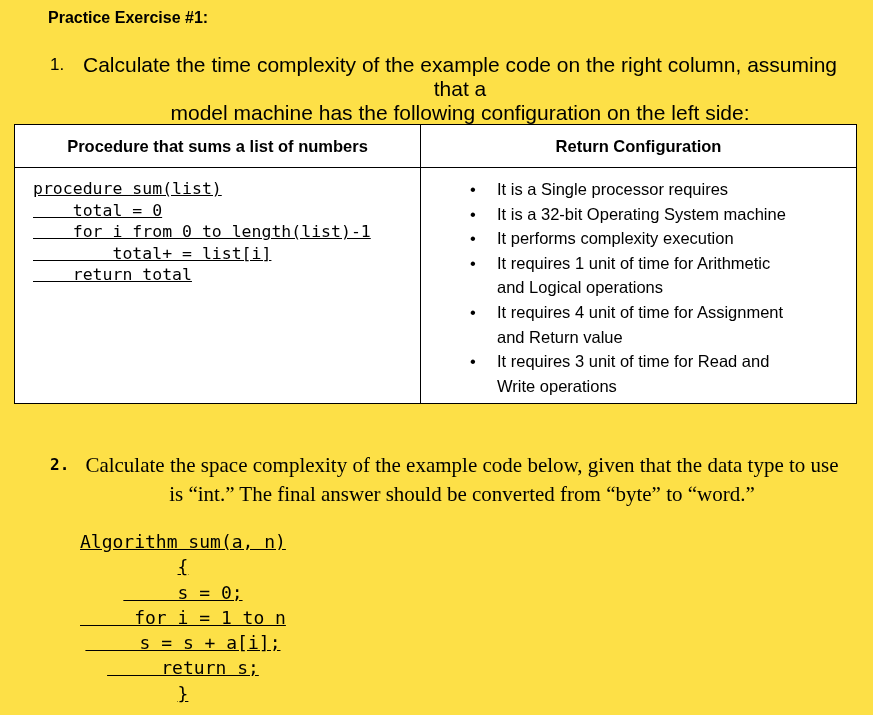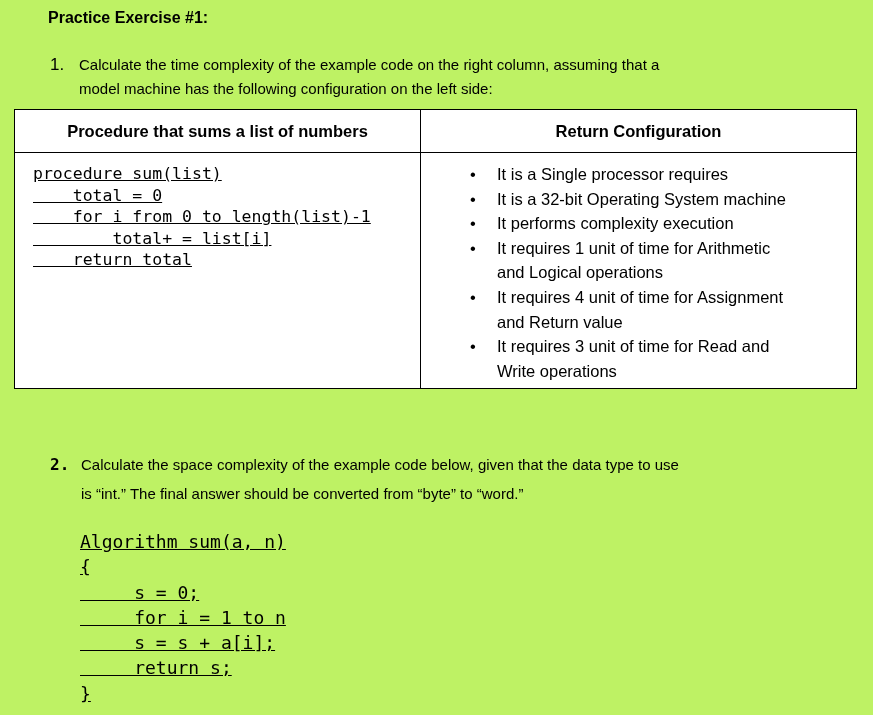--- a/index.html
+++ b/index.html
@@ -1,21 +1,21 @@
 <!DOCTYPE html>
 <html><head>
 <meta charset="utf-8">
 <style>
   * { margin: 0; padding: 0; box-sizing: border-box; }
   html, body { background: #ffffff; }
   .page {
     position: relative;
     width: 873px;
     height: 715px;
-    background: #bef264;
+    background: #fde047;
     color: #000000;
     font-family: "Liberation Sans", sans-serif;
     overflow: hidden;
   }
   .doc-title {
     position: absolute;
     left: 48px;
     top: 9px;
     font-size: 16px;
     font-weight: 700;
@@ -35,29 +35,30 @@
   }
   .q2 .q-num {
     font-family: "DejaVu Sans Mono", monospace;
     font-weight: 700;
     font-size: 16px;
     line-height: 28px;
     width: 31px;
   }
   .q-text {
     white-space: pre-line;
-    font-size: 15px;
+    font-size: 21px;
     line-height: 24px;
     width: 762px;
+    text-align: center;
   }
-  .q2 .q-text { line-height: 28.5px; }
+  .q2 .q-text { line-height: 28.5px; font-family: Liberation Serif, serif; }
   table.exercise-table {
     position: absolute;
     left: 14px;
-    top: 109px;
+    top: 124px;
     width: 842px;
     border-collapse: collapse;
     table-layout: fixed;
   }
   .exercise-table th, .exercise-table td {
     border: 1.5px solid #000000;
     background: #ffffff;
   }
   .exercise-table th {
     height: 43px;
@@ -95,20 +96,21 @@
     position: absolute;
     left: -27px;
     top: 0;
   }
   .algorithm-code {
     position: absolute;
     left: 80px;
     top: 529px;
     font-size: 18px;
     line-height: 25.3px;
+    text-align: center;
   }
 </style>
 </head>
 <body>
 
 <div class="page">
 
   <div class="doc-title">Practice Exercise #1:</div>
 
   <div class="question q1">

